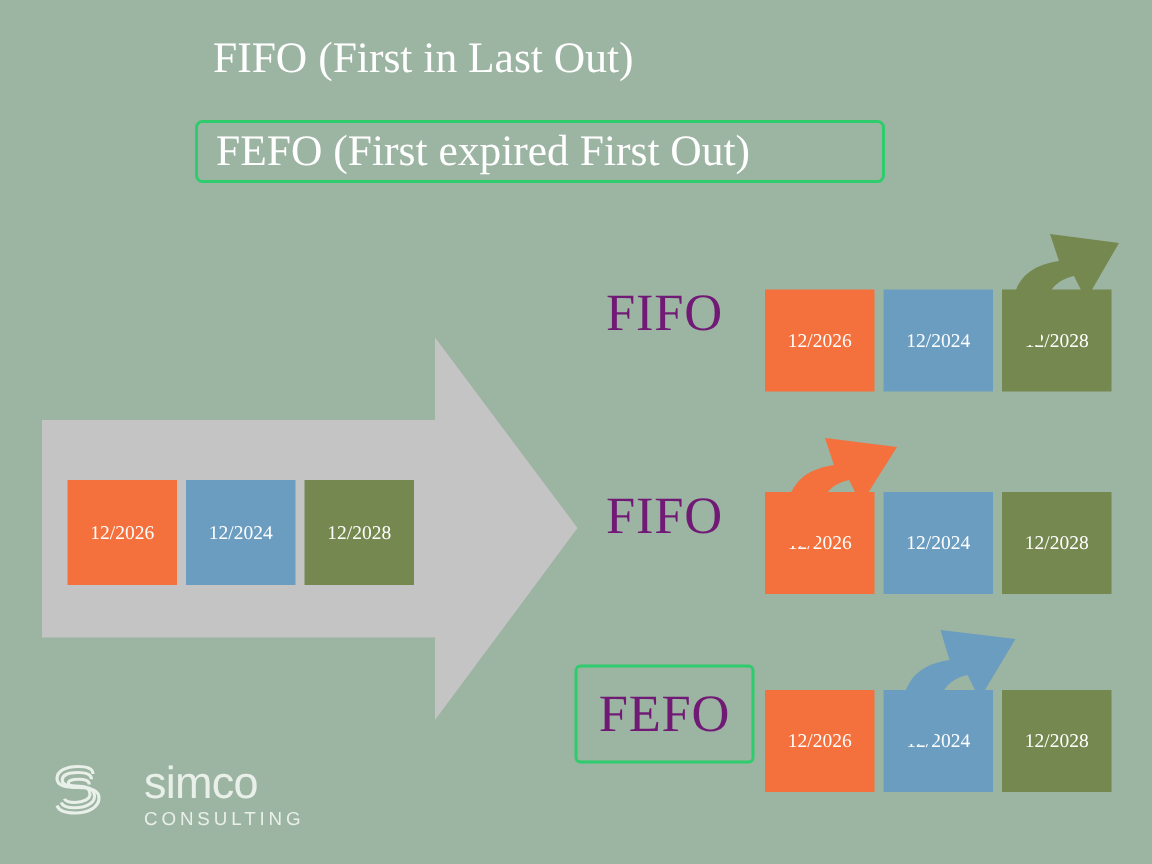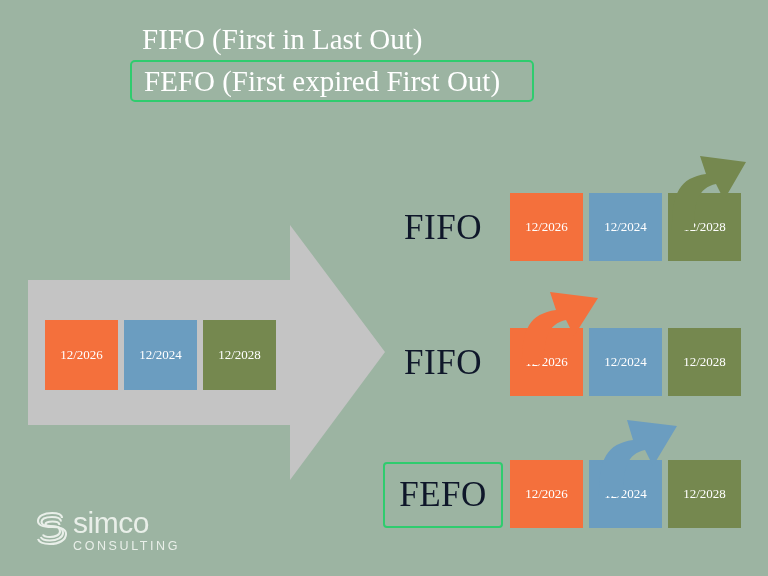--- a/index.html
+++ b/index.html
@@ -36,21 +36,22 @@
     padding-left: 12px;
     box-sizing: border-box;
     height: 42px;
     display: flex;
     align-items: center;
   }
   .header-line.boxed {
     border: 2px solid #2fcc6e;
     border-radius: 5px;
     height: 42px;
-    width: 404px;
+    width: 460px;
+    margin-top: 20px;
   }
 
   
   .grey-arrow {
     position: absolute;
     left: 20px;
     top: 220px;
     width: 372px;
     height: 265px;
   }
@@ -77,29 +78,29 @@
   
   .method-row {
     position: absolute;
     left: 370px;
     width: 398px;
     height: 120px;
   }
   .method-label {
     position: absolute;
     left: 13px;
-    top: 30px;
+    top: 11px;
     width: 120px;
     height: 66px;
     display: flex;
     align-items: center;
     justify-content: center;
     font-family: "Liberation Serif", serif;
     font-size: 35px;
-    color: #0f172a;
+    color: #701a75;
     letter-spacing: 0.5px;
     box-sizing: border-box;
   }
   .method-label.boxed {
     border: 2px solid #2fcc6e;
     border-radius: 4px;
     align-items: center;
   }
   .method-boxes {
     position: absolute;
@@ -122,22 +123,21 @@
     position: absolute;
     pointer-events: none;
   }
 
   
   .logo {
     position: absolute;
     left: 32px;
     top: 508px;
     display: flex;
-    align-items: center;
-    gap: 1px;
+    gap: 24px;
   }
   .logo-text {
     display: flex;
     flex-direction: column;
     justify-content: center;
     line-height: 1;
   }
   .logo-word {
     font-family: "Liberation Sans", sans-serif;
     font-size: 30px;

